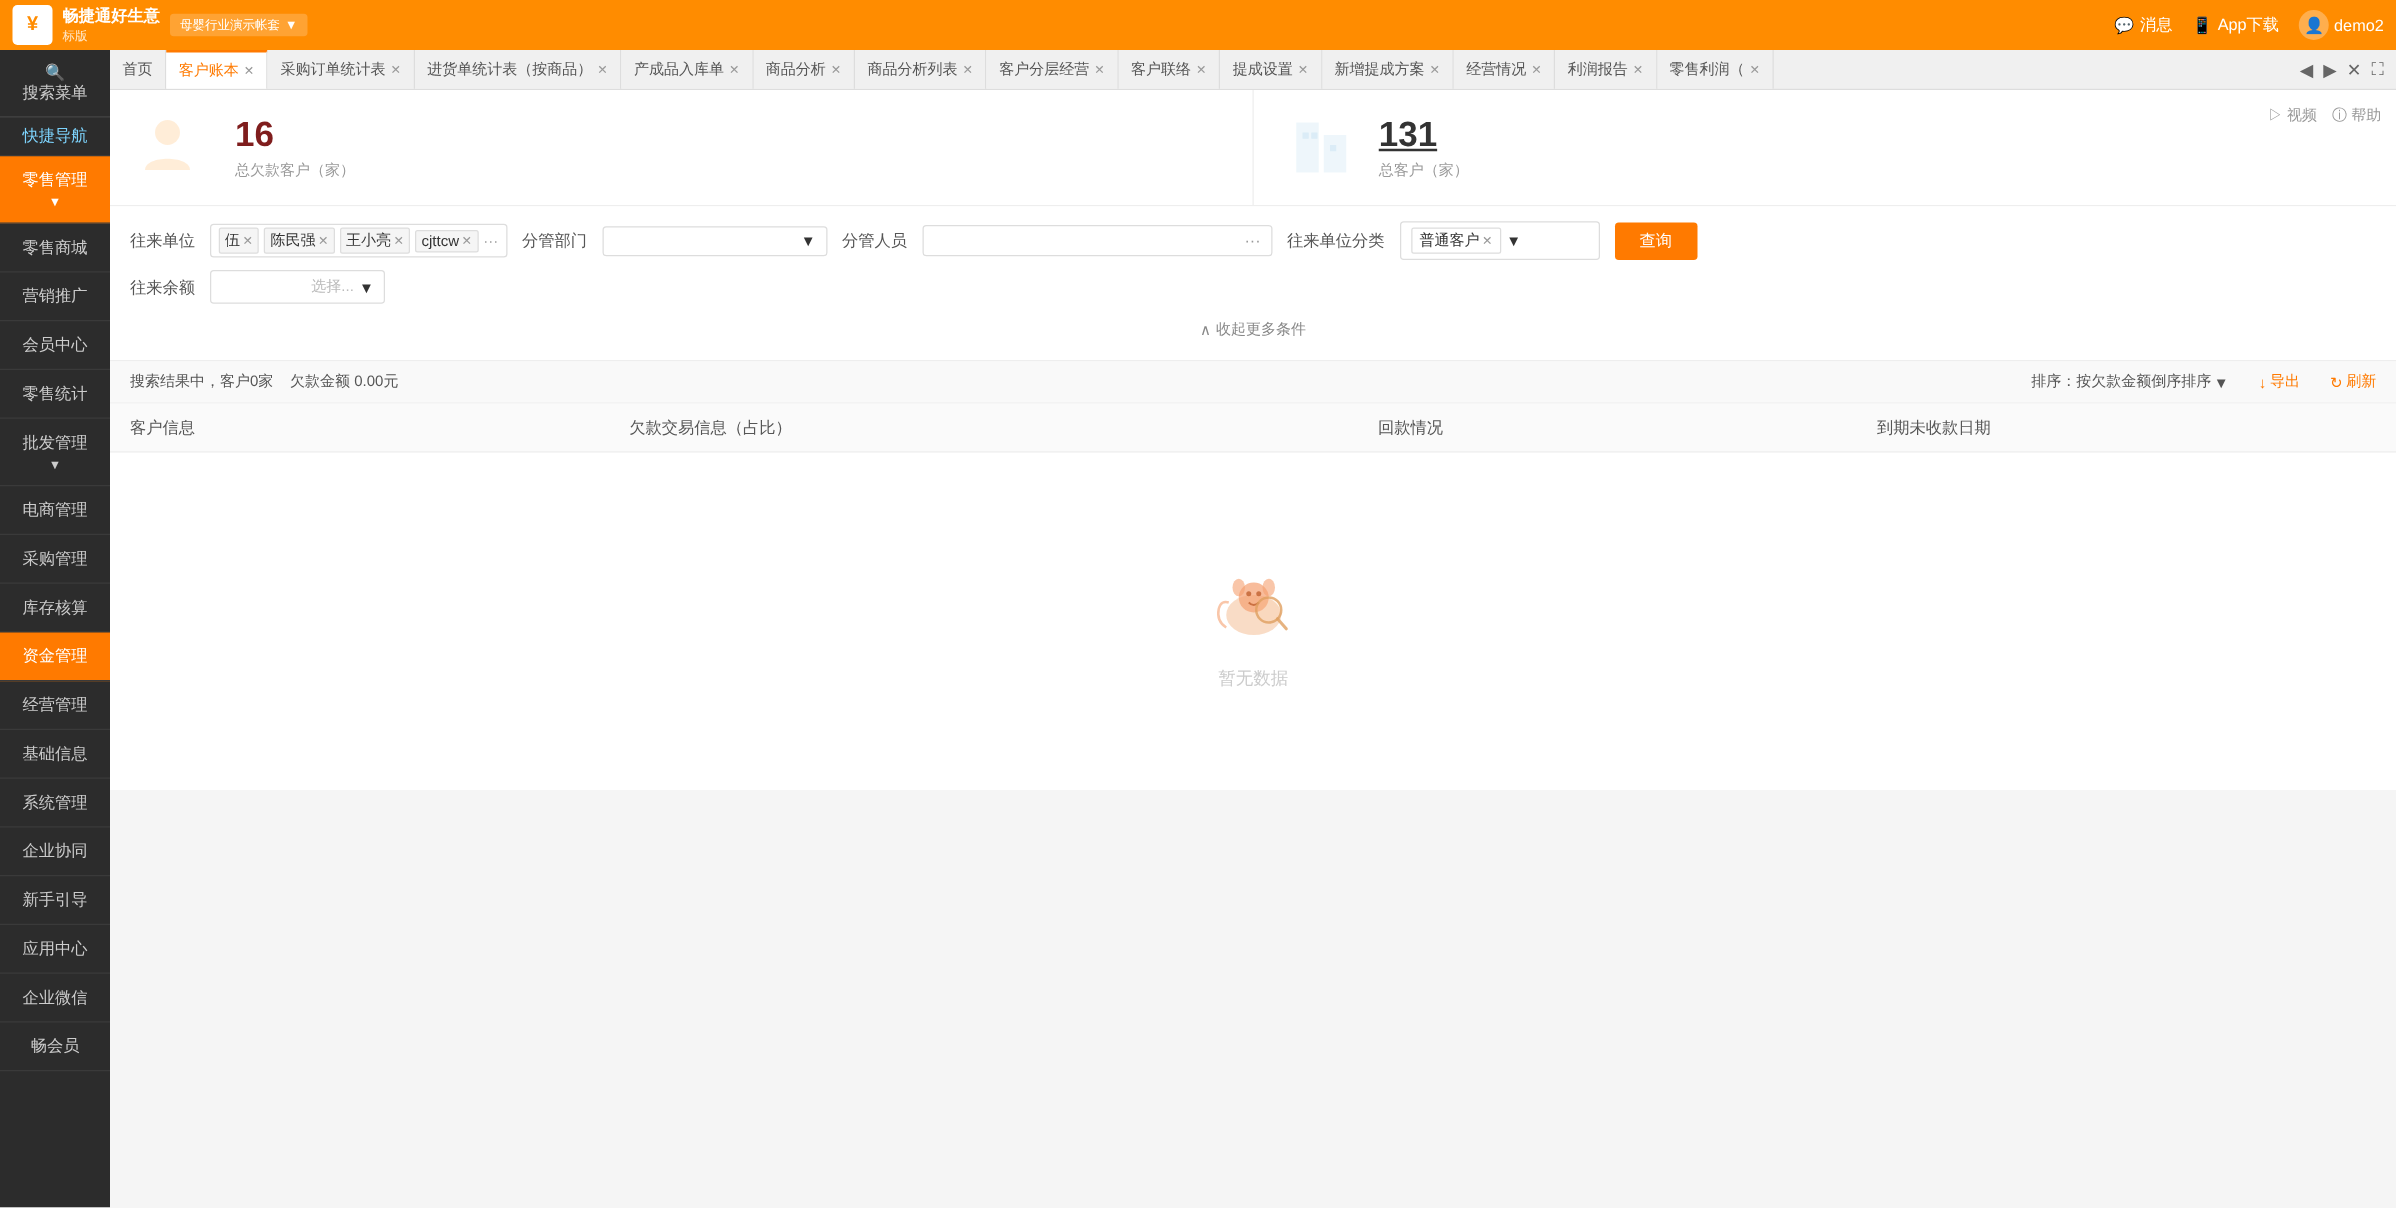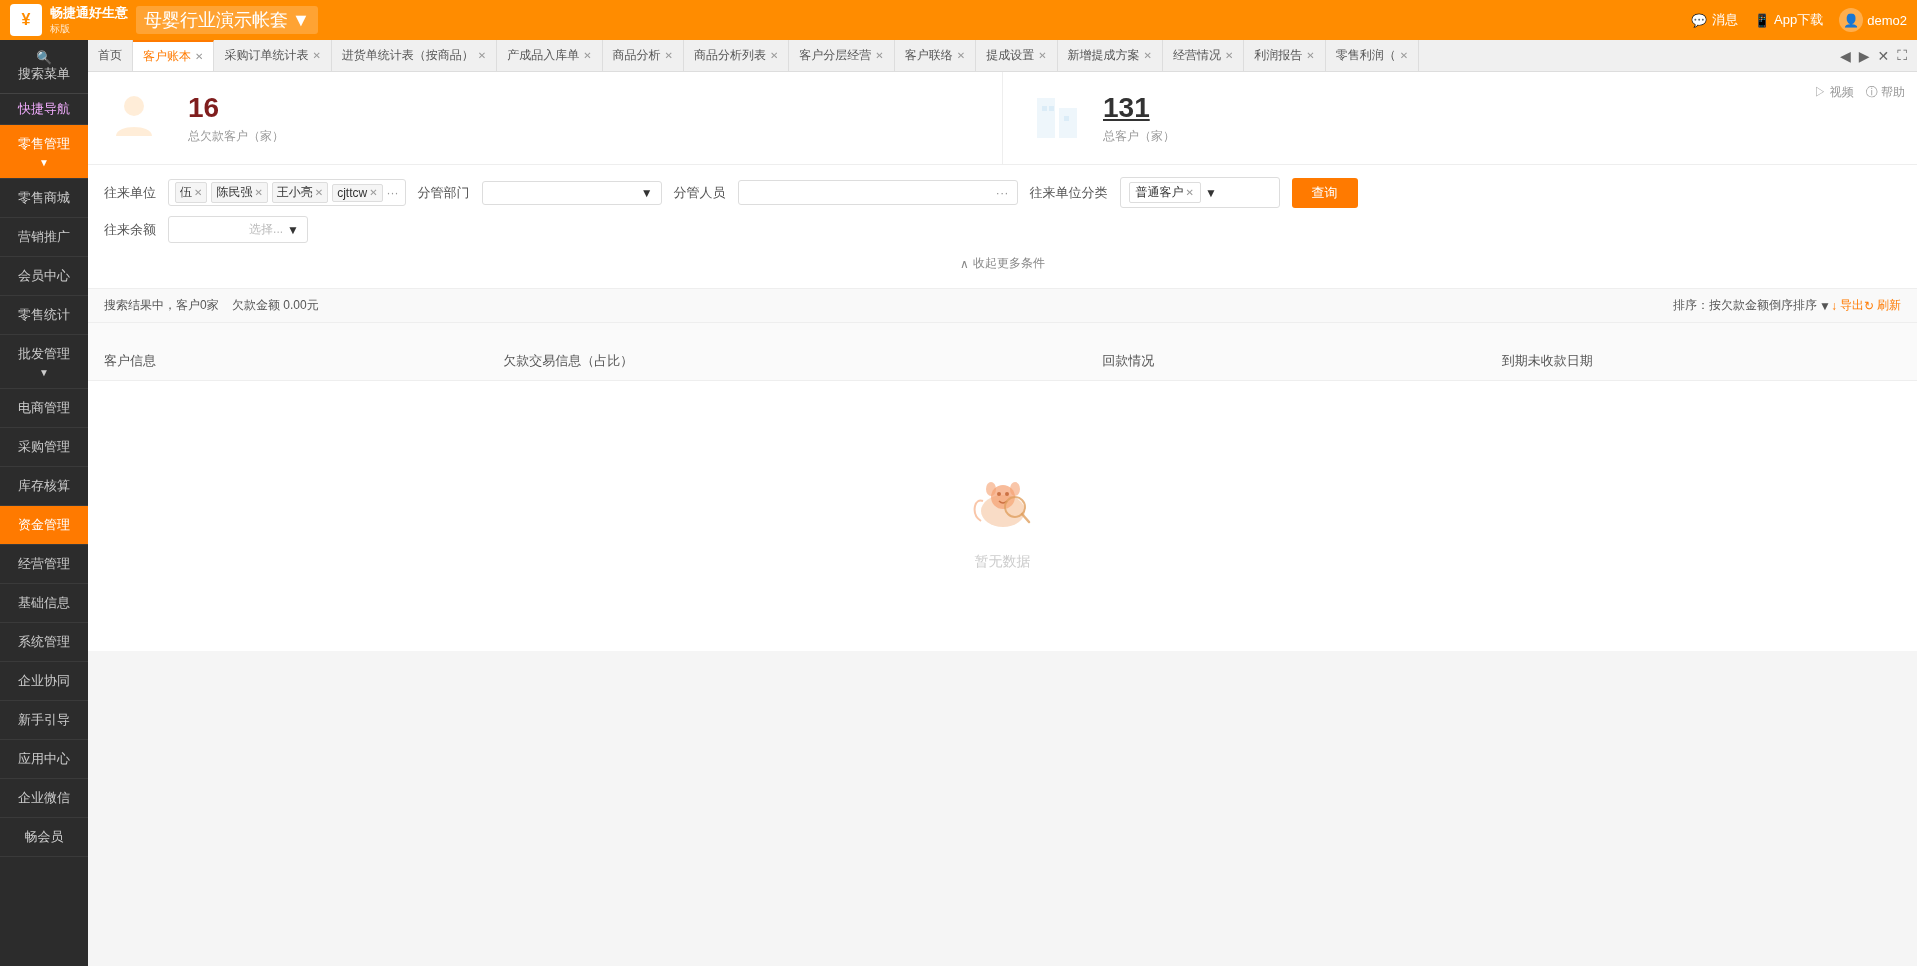--- a/index.html
+++ b/index.html
@@ -47,21 +47,21 @@
     }
     .enterprise-select {
       display: flex;
       align-items: center;
       gap: 4px;
       background: rgba(255,255,255,0.2);
       padding: 2px 8px;
       border-radius: 3px;
       cursor: pointer;
       color: white;
-      font-size: 18px;
+      font-size: 10px;
     }
 
     
     .main-layout {
       display: flex;
       height: calc(100vh - 40px);
     }
 
     
     .sidebar {
@@ -79,21 +79,21 @@
       border-bottom: 1px solid #444;
       cursor: pointer;
       font-size: 13px;
       color: #ccc;
     }
     .sidebar-nav {
       padding: 6px 0;
       text-align: center;
       cursor: pointer;
       font-size: 13px;
-      color: #f0abfc;
+      color: #7dd3fc;
       border-bottom: 1px solid #3a3a3a;
     }
     .sidebar-item {
       padding: 10px 5px;
       text-align: center;
       cursor: pointer;
       font-size: 13px;
       color: #ccc;
       border-bottom: 1px solid #3a3a3a;
       flex-direction: column;
@@ -338,21 +338,21 @@
       border-bottom: 1px solid #eee;
       display: flex;
       align-items: center;
       justify-content: space-between;
       font-size: 12px;
       color: #555;
     }
     .results-actions {
       display: flex;
       align-items: center;
-      gap: 0;
+      gap: 24px;
     }
     .sort-btn {
       display: flex;
       align-items: center;
       gap: 2px;
       cursor: pointer;
       color: #555;
     }
     .export-btn {
       display: flex;
@@ -378,21 +378,20 @@
       display: grid;
       grid-template-columns: 2fr 3fr 2fr 2fr;
       background: #fafafa;
       border-bottom: 1px solid #eee;
       padding: 10px 16px;
     }
     .table-header-cell {
       font-size: 13px;
       font-weight: 500;
       color: #555;
-      margin-top: 19px;
     }
 
     
     .empty-state {
       display: flex;
       flex-direction: column;
       align-items: center;
       justify-content: center;
       padding: 80px 0;
       color: #ccc;

